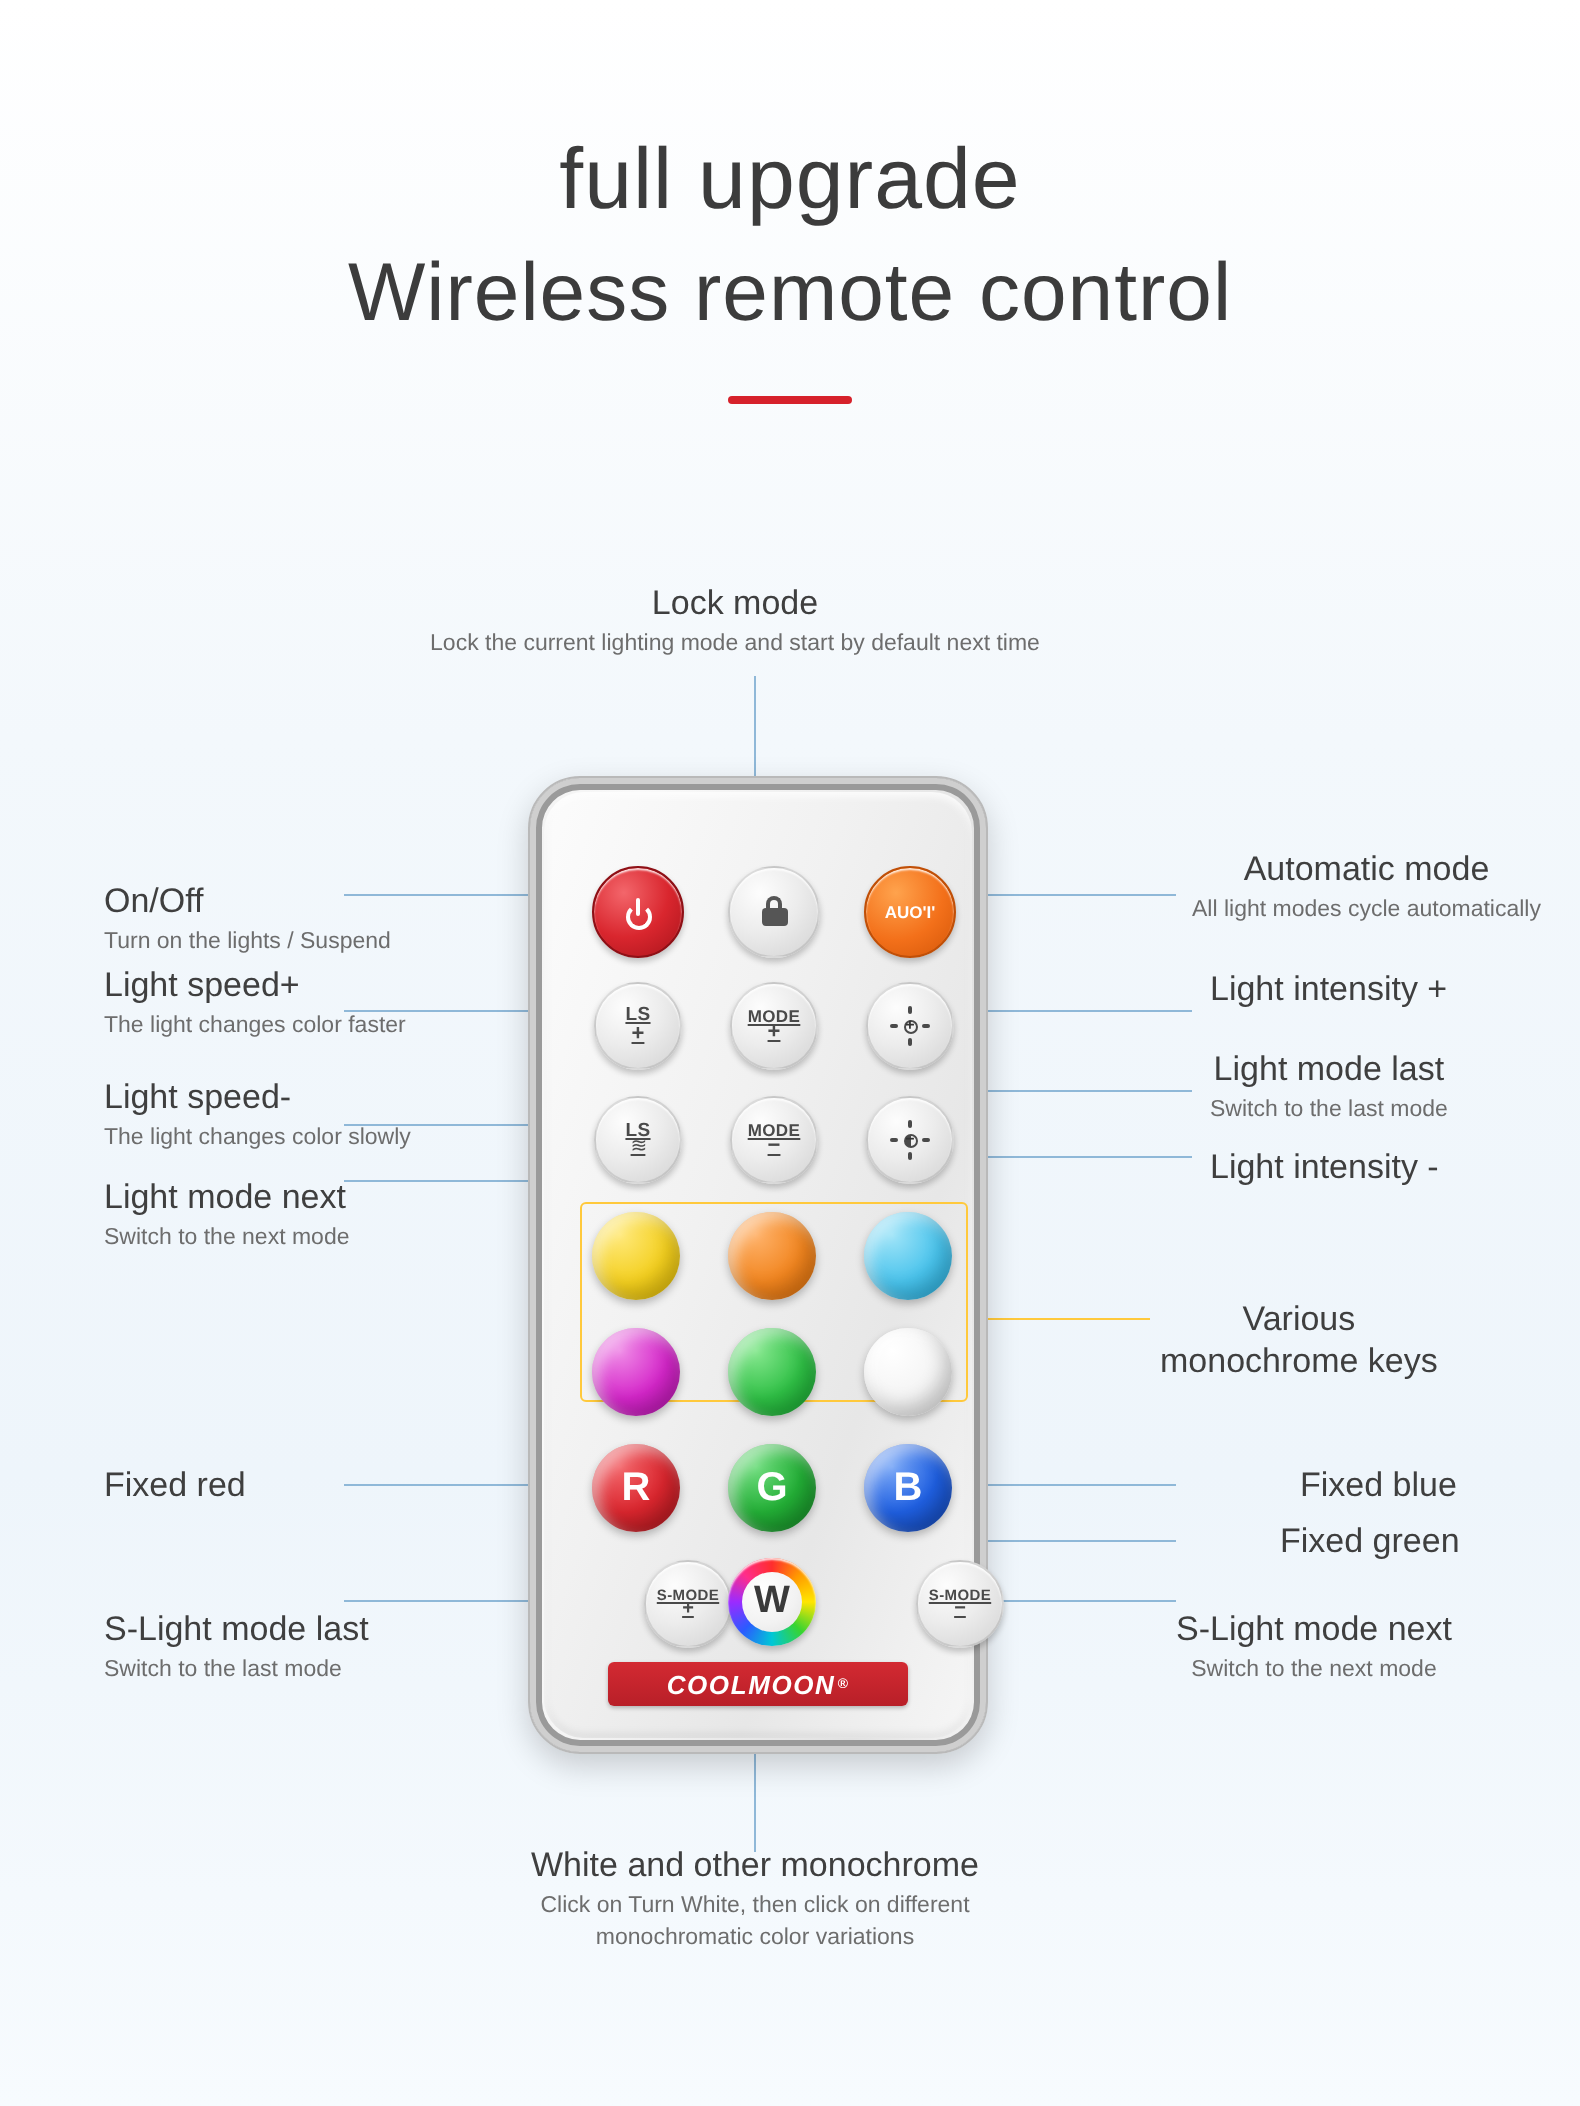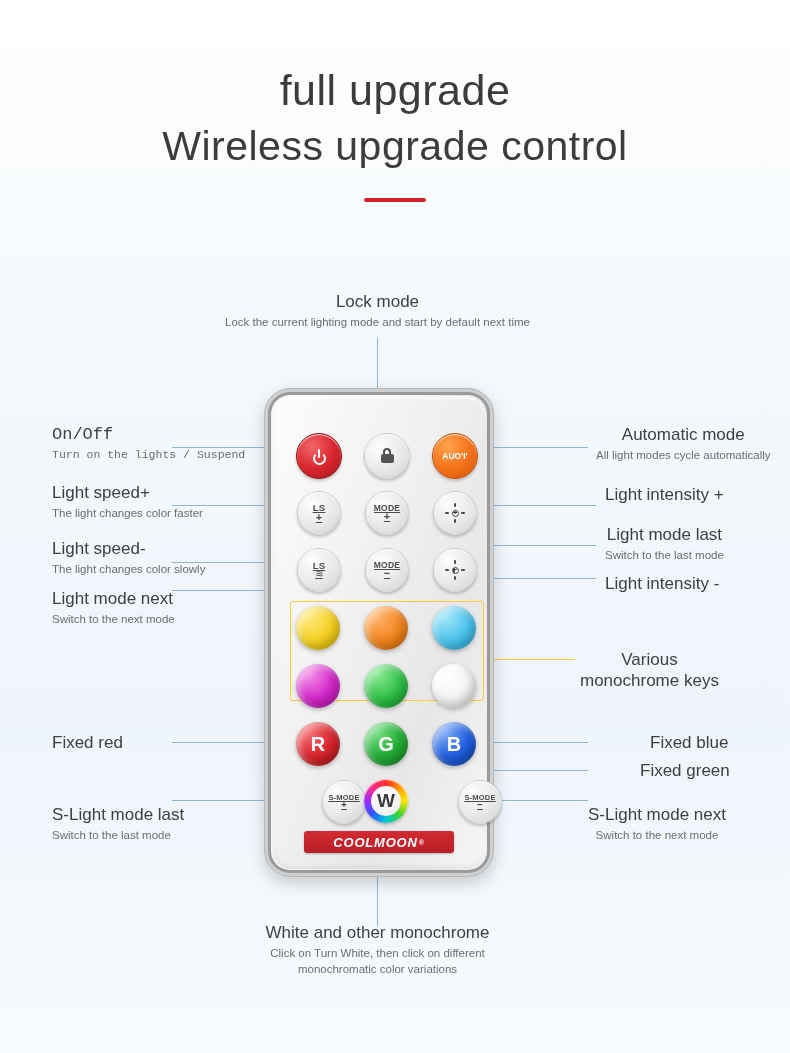--- a/index.html
+++ b/index.html
@@ -141,21 +141,21 @@
   
   .wave { font-size:10px; letter-spacing:-1px; color:#4a4a4a; margin-top:-1px;}
 </style>
 </head>
 <body>
 
 <div class="stage">
 
   <div class="headline">
     <div class="h1">full upgrade</div>
-    <div class="h2">Wireless upgrade control</div>
+    <div class="h2">Wireless remote control</div>
     <div class="rule"></div>
   </div>
 
   <div class="line v" style="left:377px; top:338px; height:92px;"></div>
 
   <div class="line h" style="left:172px; top:447px; width:130px;"></div>
 
   <div class="line h" style="left:463px; top:447px; width:125px;"></div>
 
   <div class="line h" style="left:172px; top:505px; width:125px;"></div>
@@ -177,26 +177,26 @@
   <div class="line h" style="left:463px; top:742px; width:125px;"></div>
 
   <div class="line h" style="left:400px; top:770px; width:188px;"></div>
 
   <div class="line h" style="left:172px; top:800px; width:120px;"></div>
 
   <div class="line h" style="left:463px; top:800px; width:125px;"></div>
 
   <div class="line v" style="left:377px; top:830px; height:96px;"></div>
 
-  <div class="callout center" style="left:190px; top:291px; width:375px;">
+  <div class="callout center" style="left:180px; top:291px; width:375px;">
     <div class="title">Lock mode</div>
     <div class="sub">Lock the current lighting mode and start by default next time</div>
   </div>
 
-  <div class="callout left" style="left:52px; top:424px;font-family:Liberation Mono, monospace;">
+  <div class="callout left" style="left:52px; top:440px;">
     <div class="title">On/Off</div>
     <div class="sub">Turn on the lights / Suspend</div>
   </div>
 
   <div class="callout right" style="left:596px; top:424px;">
     <div class="title">Automatic mode</div>
     <div class="sub">All light modes cycle automatically</div>
   </div>
 
   <div class="callout left" style="left:52px; top:482px;">

